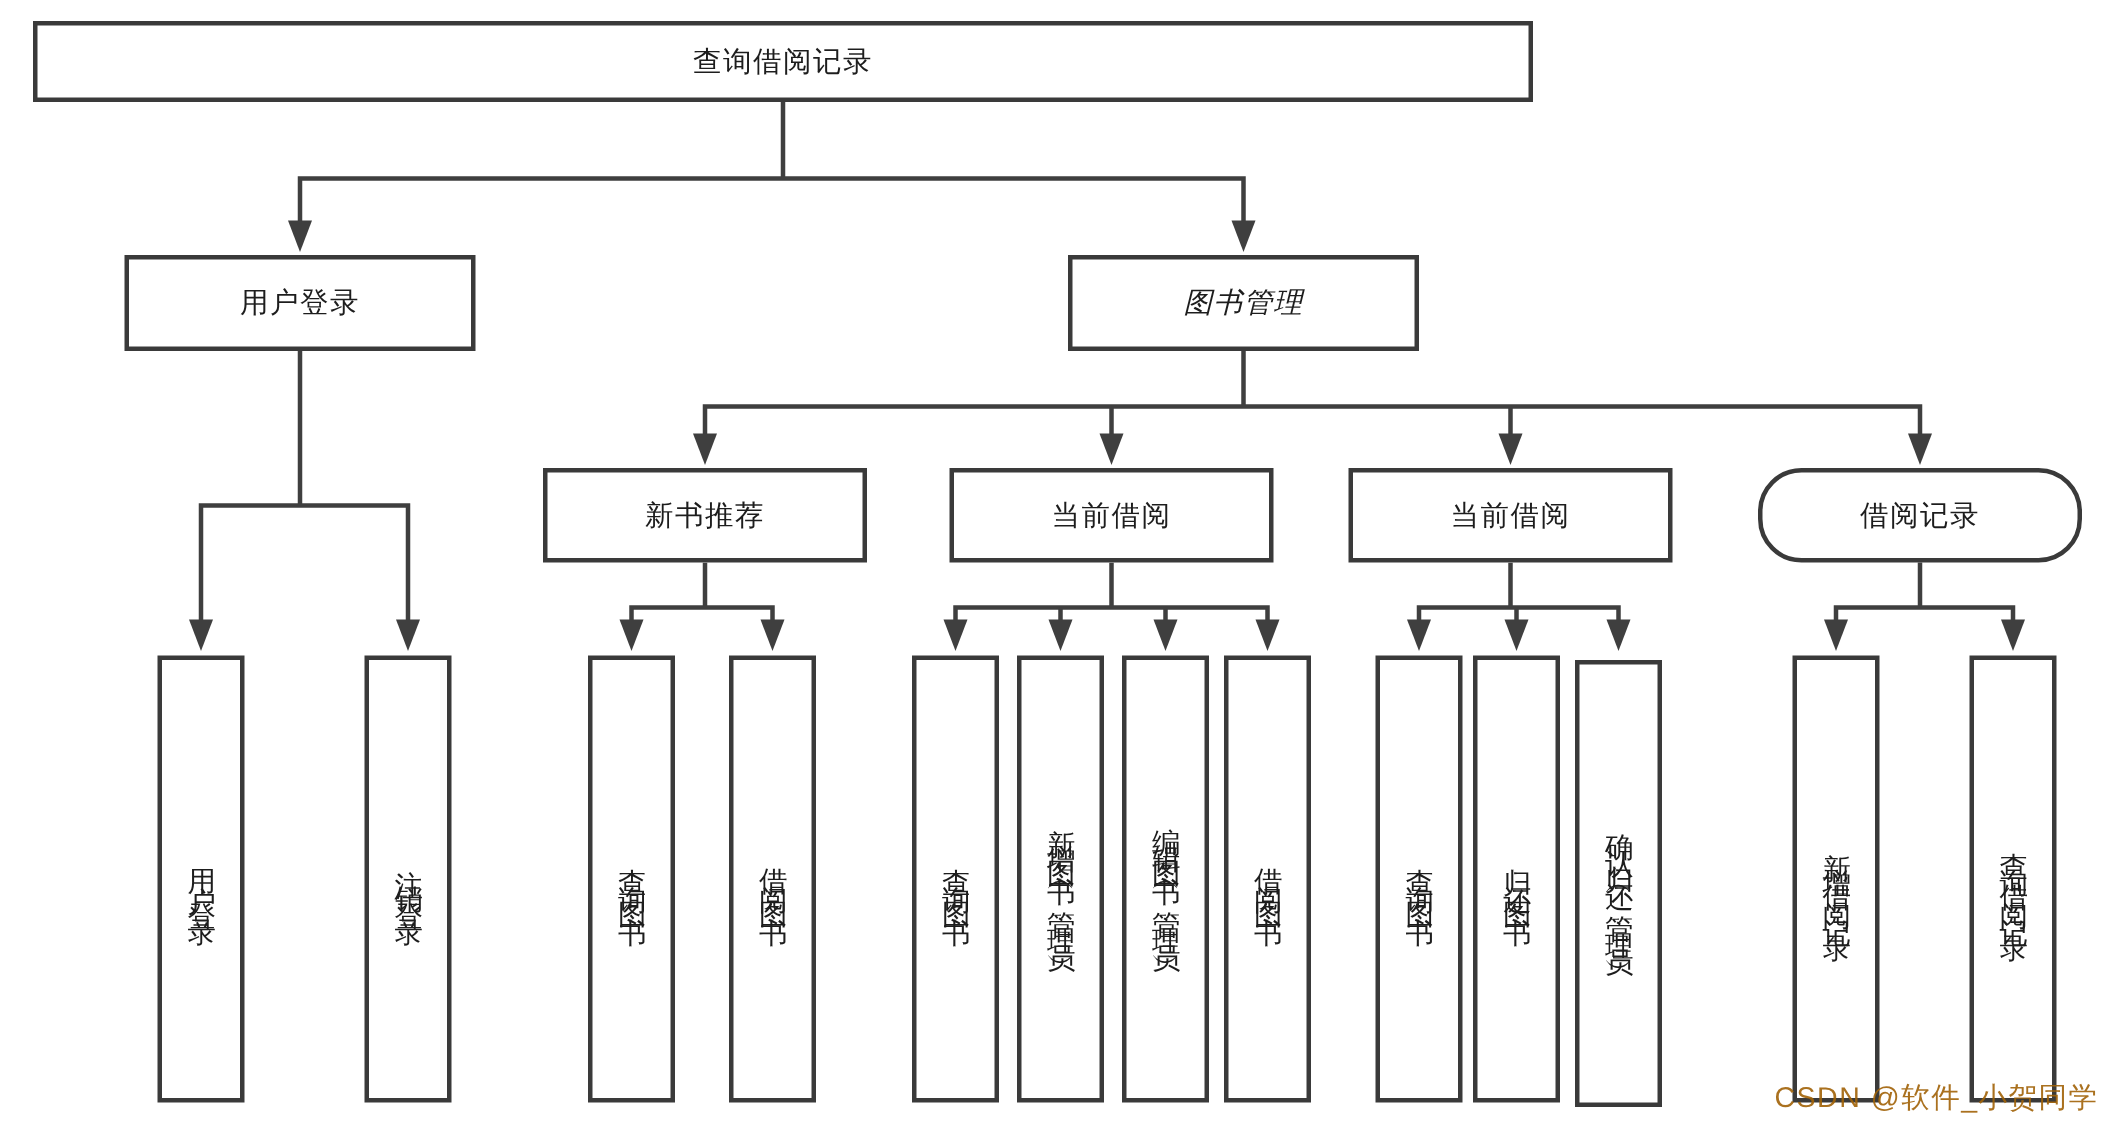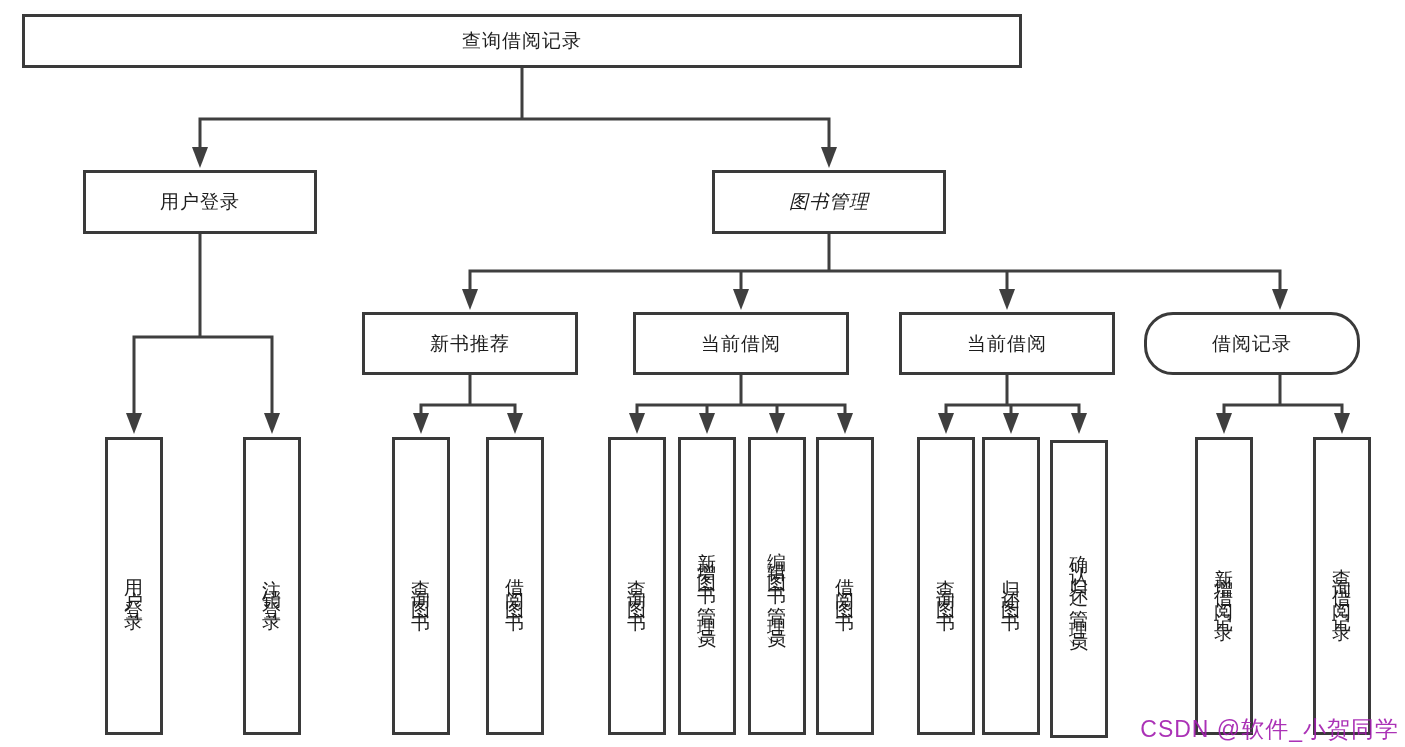--- a/index.html
+++ b/index.html
@@ -35,22 +35,22 @@
     writing-mode: vertical-rl;
     font-size: 19px;
     letter-spacing: 11px;
     line-height: 1;
     white-space: nowrap;
   }
   .watermark {
     position: absolute;
     right: 6px;
     bottom: 2px;
-    font-size: 23px;
-    color: #a21caf;
+    font-size: 19px;
+    color: #a16207;
     opacity: 0.9;
     letter-spacing: 1px;
     white-space: nowrap;
     z-index: 5;
   }
 </style>
 </head>
 <body>
 
 <div class="stage">
@@ -115,21 +115,21 @@
 
   <div class="box h-box" style="left:362px; top:312px; width:216px; height:63px;">
     <span>新书推荐</span>
   </div>
   <div class="box h-box" style="left:633px; top:312px; width:216px; height:63px;">
     <span>当前借阅</span>
   </div>
   <div class="box h-box" style="left:899px; top:312px; width:216px; height:63px;">
     <span>当前借阅</span>
   </div>
-  <div class="box h-box" style="left:1144px; top:312px; width:216px; height:63px;border-radius:29px;">
+  <div class="box h-box" style="left:1172px; top:312px; width:216px; height:63px;border-radius:29px;">
     <span>借阅记录</span>
   </div>
 
   <div class="box v-box" style="left:105px; top:437px; width:58px; height:298px;">
     <span>用户登录</span>
   </div>
   <div class="box v-box" style="left:243px; top:437px; width:58px; height:298px;">
     <span>注销登录</span>
   </div>
 

